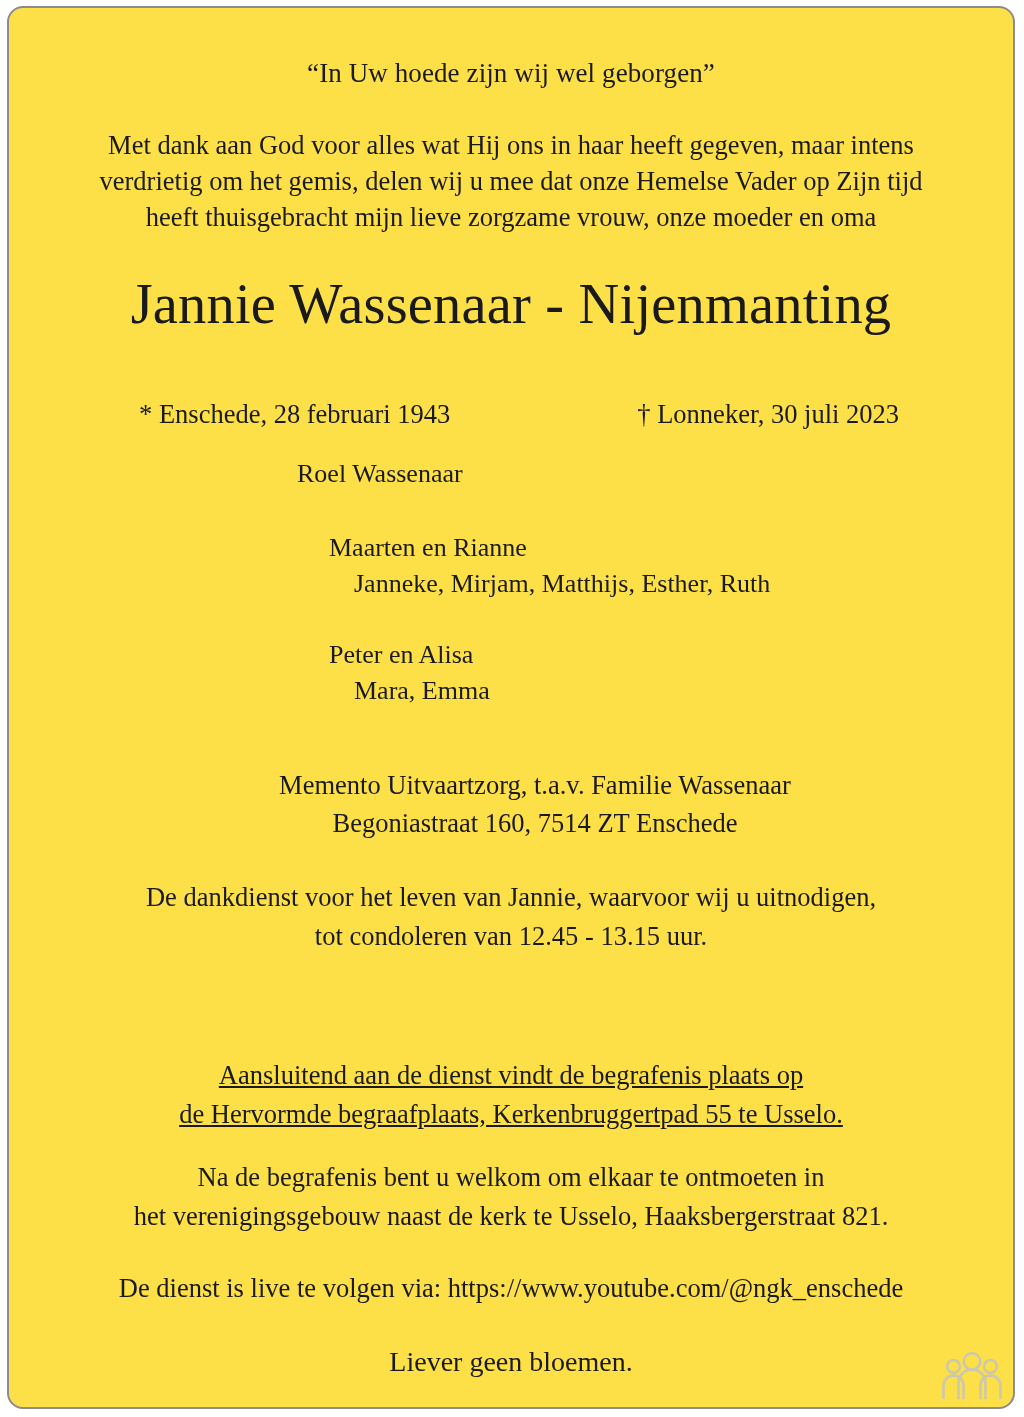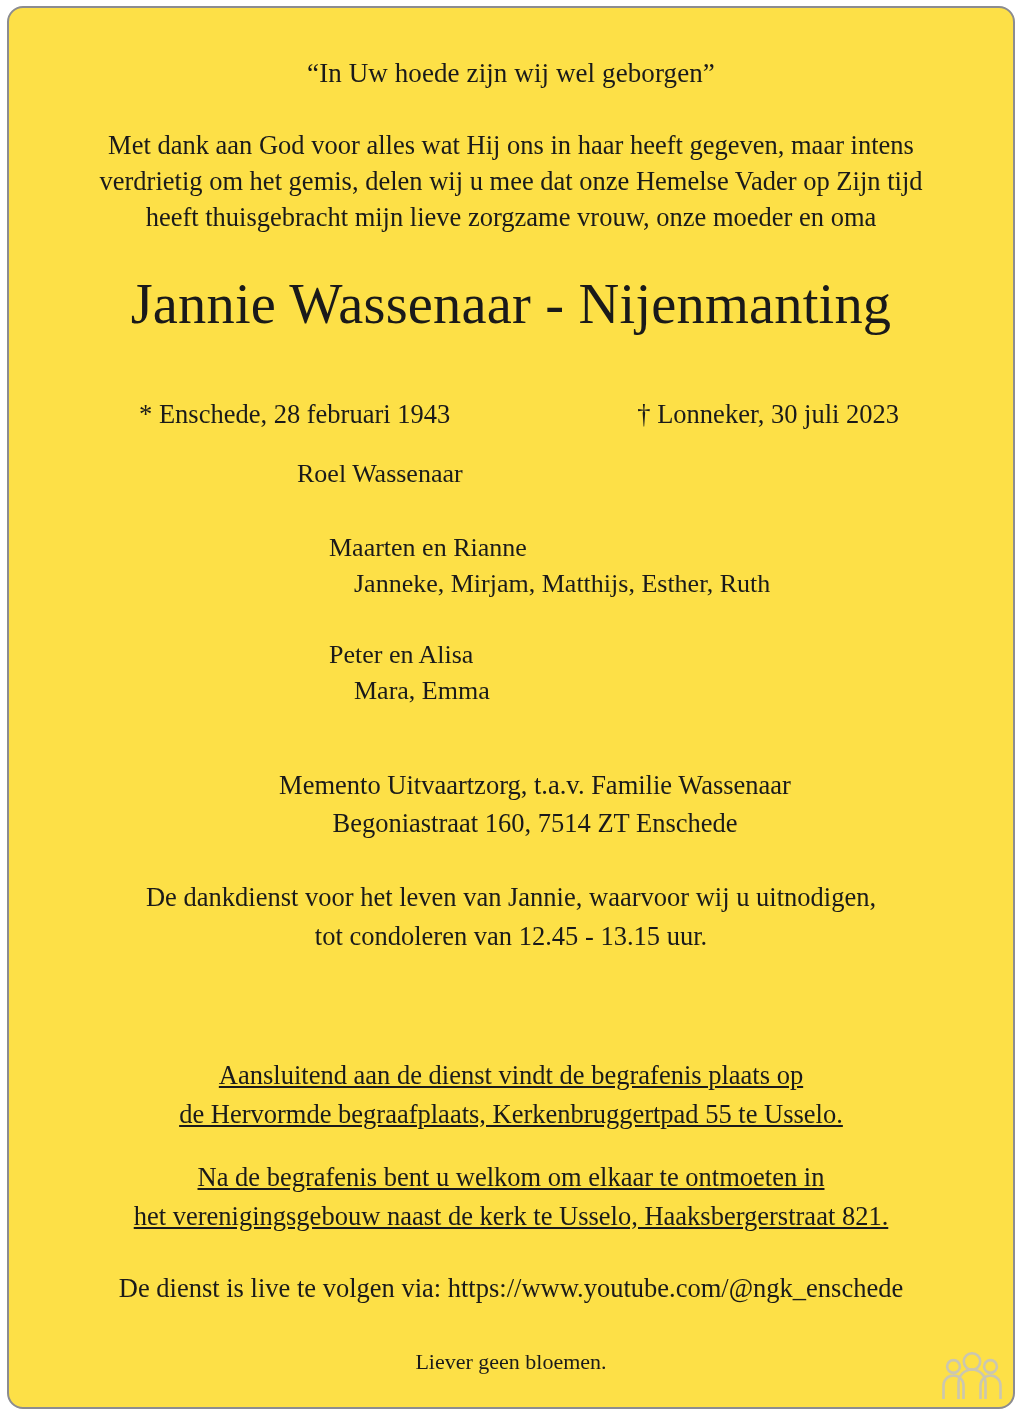--- a/index.html
+++ b/index.html
@@ -125,40 +125,39 @@
   }
   .burial div { white-space: nowrap; text-decoration: underline; }
 
   .reception {
     position: absolute;
     top: 1150px;
     left: 30px;
     right: 30px;
     font-size: 26.5px;
     line-height: 39px;
-    text-decoration: underline;
   }
   .reception div { white-space: nowrap; }
 
   .stream {
     position: absolute;
     top: 1262px;
     left: 20px;
     right: 20px;
     font-size: 26.5px;
     line-height: 36px;
     white-space: nowrap;
   }
 
   .flowers {
     position: absolute;
     top: 1336px;
     left: 0;
     right: 0;
-    font-size: 22px;
+    font-size: 28px;
     line-height: 36px;
   }
 
   
   .logo {
     position: absolute;
     right: 8px;
     bottom: 6px;
     width: 66px;
     height: 52px;

